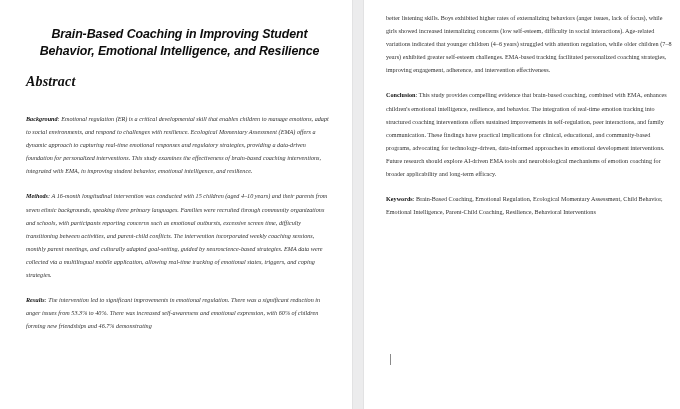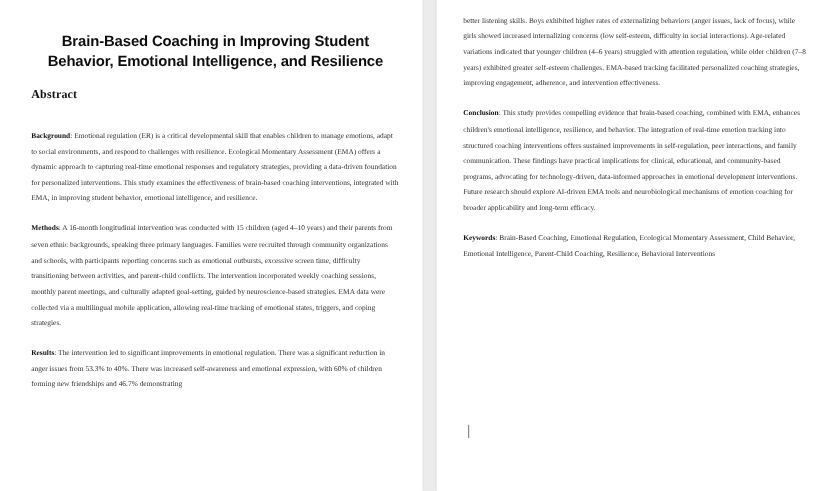--- a/index.html
+++ b/index.html
@@ -27,20 +27,21 @@
   .page {
     position: relative;
     background: #ffffff;
     height: 409px;
     box-sizing: border-box;
     overflow: hidden;
   }
   .page-left {
     width: 352px;
     padding: 16px 19px 0 26px;
+    font-style: italic;
   }
   .page-gutter {
     width: 12px;
     height: 409px;
     background: #ececed;
     flex: 0 0 12px;
   }
   .page-right {
     width: 316px;
     padding: 12px 8px 0 22px;
@@ -56,21 +57,21 @@
     text-align: center;
     color: #0d0d0d;
     margin: 10px 2px 14px 2px;
     letter-spacing: -0.1px;
   }
 
   
   .section-heading {
     font-family: "Liberation Serif", serif;
     font-weight: bold;
-    font-size: 10px;
+    font-size: 14px;
     color: #111111;
     margin: 0 0 23px 0;
     letter-spacing: 0.15px;
   }
 
   
   .para {
     font-family: "Liberation Serif", serif;
     font-size: 6.15px;
     line-height: 13.1px;

